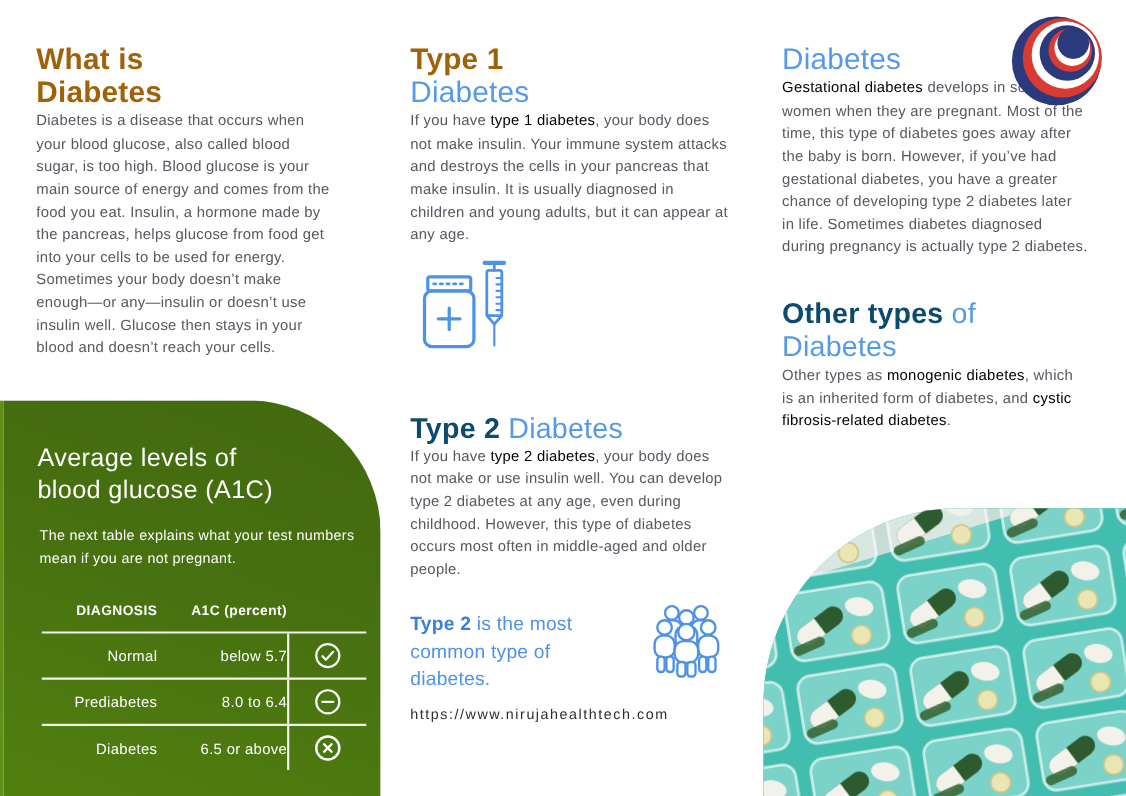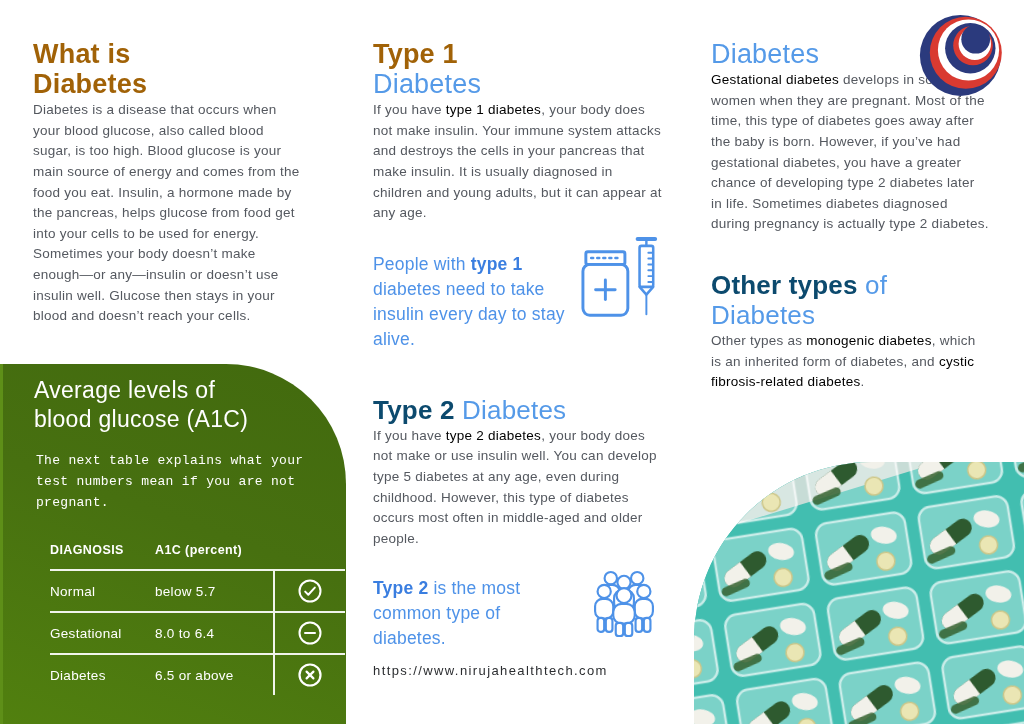--- a/index.html
+++ b/index.html
@@ -42,26 +42,26 @@
   .p2b{margin-top:16px;}
 
   
   .green-panel{
     position:absolute;left:0;top:364px;width:346px;height:360px;
     background:linear-gradient(200deg,#426A0E 0%,#477010 45%,#51800F 100%);
     border-top-right-radius:120px;
     border-left:3px solid #5E8F18;
     box-sizing:border-box;
     color:#fff;
-    padding:12px 16px 0 31px;
+    padding:38px 16px 0 31px;
   }
   .panel-title{margin:0;font-size:23px;font-weight:400;line-height:1.26;letter-spacing:.3px;}
   .panel-title span{display:block;}
-  .panel-sub{margin:16px 0 0 2px;font-size:13px;line-height:1.62;letter-spacing:.3px;font-weight:400;font-family:Liberation Mono, monospace;}
-  .a1c-table{margin-top:18px;margin-left:16px;width:295px;}
+  .panel-sub{margin:16px 0 0 2px;font-size:13px;line-height:1.62;letter-spacing:.3px;font-weight:400;}
+  .a1c-table{margin-top:18px;margin-left:4px;width:295px;text-align:right;}
   .trow{display:grid;grid-template-columns:105px 118px 72px;align-items:center;}
   .thead{height:38px;border-bottom:2px solid rgba(255,255,255,.92);font-weight:bold;font-size:12.5px;letter-spacing:.4px;}
   .tdata{height:40px;font-size:13.5px;letter-spacing:.3px;}
   .tdata.sep{border-bottom:2px solid rgba(255,255,255,.92);}
   .ticon{height:100%;display:flex;align-items:center;justify-content:center;border-left:2px solid rgba(255,255,255,.92);}
 
   
   .logo{position:absolute;left:919px;top:13px;width:90px;height:83px;}
 
   
@@ -98,21 +98,21 @@
       <span>Normal</span>
       <span>below 5.7</span>
       <span class="ticon">
         <svg width="26" height="26" viewBox="0 0 26 26" fill="none" stroke="#ffffff" stroke-width="2" stroke-linecap="round" stroke-linejoin="round">
           <circle cx="13" cy="13" r="10.5"></circle>
             <path d="M8.2 13.6 l3.1 3.1 L17.8 9.6"></path>
         </svg>
       </span>
     </div>
     <div class="trow tdata sep">
-      <span>Gestational</span>
+      <span>Prediabetes</span>
       <span>8.0 to 6.4</span>
       <span class="ticon">
         <svg width="26" height="26" viewBox="0 0 26 26" fill="none" stroke="#ffffff" stroke-width="2" stroke-linecap="round">
           <circle cx="13" cy="13" r="10.5"></circle>
             <line x1="8" y1="13" x2="18" y2="13"></line>
         </svg>
       </span>
     </div>
     <div class="trow tdata">
       <span>Diabetes</span>
@@ -129,21 +129,20 @@
 </aside>
 
 <section class="col col2">
   <h1 class="bighead">
     <span class="hb">Type 1</span>
     <span class="hl">Diabetes</span>
   </h1>
   <p class="body mt1"><span>If you have </span><span class="b">type 1 diabetes</span><span>, your body does not make insulin. Your immune system attacks and destroys the cells in your pancreas that make insulin. It is usually diagnosed in children and young adults, but it can appear at any age.</span></p>
 
   <div class="callout">
-    <div class="ctext"><span>People with </span><span class="cb">type 1</span><span> diabetes need to take insulin every day to stay alive.</span></div>
     <div class="cicon up">
       <svg width="82" height="90" viewBox="0 0 84 92" fill="none" stroke="#4E92E8" stroke-width="3" stroke-linecap="round" stroke-linejoin="round">
         <rect x="6" y="16" width="40" height="13" rx="2"></rect>
         <line x1="11.5" y1="22.5" x2="41" y2="22.5" stroke-width="2.6" stroke-dasharray="2 4.2"></line>
         <rect x="3" y="29" width="46" height="52" rx="7"></rect>
         <line x1="16" y1="55" x2="36" y2="55"></line>
         <line x1="26" y1="45" x2="26" y2="65"></line>
         <line x1="59" y1="3" x2="77" y2="3" stroke-width="4"></line>
         <line x1="68" y1="5" x2="68" y2="10" stroke-width="2.5"></line>
         <rect x="61" y="10" width="14" height="42" rx="2" stroke-width="2.6"></rect>
@@ -154,21 +153,21 @@
         <line x1="70" y1="41" x2="74" y2="41" stroke-width="2"></line>
         <line x1="70" y1="47" x2="74" y2="47" stroke-width="2"></line>
         <path d="M61 52 L68 60 L75 52" stroke-width="2.6"></path>
         <line x1="68" y1="60" x2="68" y2="80" stroke-width="2"></line>
       </svg>
     </div>
   </div>
 
   <h2 class="inhead h2a"><span class="hb">Type 2</span><span class="hl"> Diabetes</span></h2>
 
-  <p class="body p2a"><span>If you have </span><span class="b">type 2 diabetes</span><span>, your body does not make or use insulin well. You can develop type 5 diabetes at any age, even during childhood. However, this type of diabetes occurs most often in middle-aged and older people.</span></p>
+  <p class="body p2a"><span>If you have </span><span class="b">type 2 diabetes</span><span>, your body does not make or use insulin well. You can develop type 2 diabetes at any age, even during childhood. However, this type of diabetes occurs most often in middle-aged and older people.</span></p>
 
   <div class="callout co2">
     <div class="ctext"><span class="cb">Type 2</span><span> is the most common type of diabetes.</span></div>
     <div class="cicon up2">
       <svg width="76" height="70" viewBox="0 0 92 84" fill="#ffffff" stroke="#4E92E8" stroke-width="2.6" stroke-linejoin="round">
         <circle cx="30" cy="12" r="7.5"></circle>
           <rect x="19" y="20" width="22" height="24" rx="9"></rect>
         <circle cx="62" cy="12" r="7.5"></circle>
           <rect x="51" y="20" width="22" height="24" rx="9"></rect>
         <circle cx="46" cy="17" r="8"></circle>

